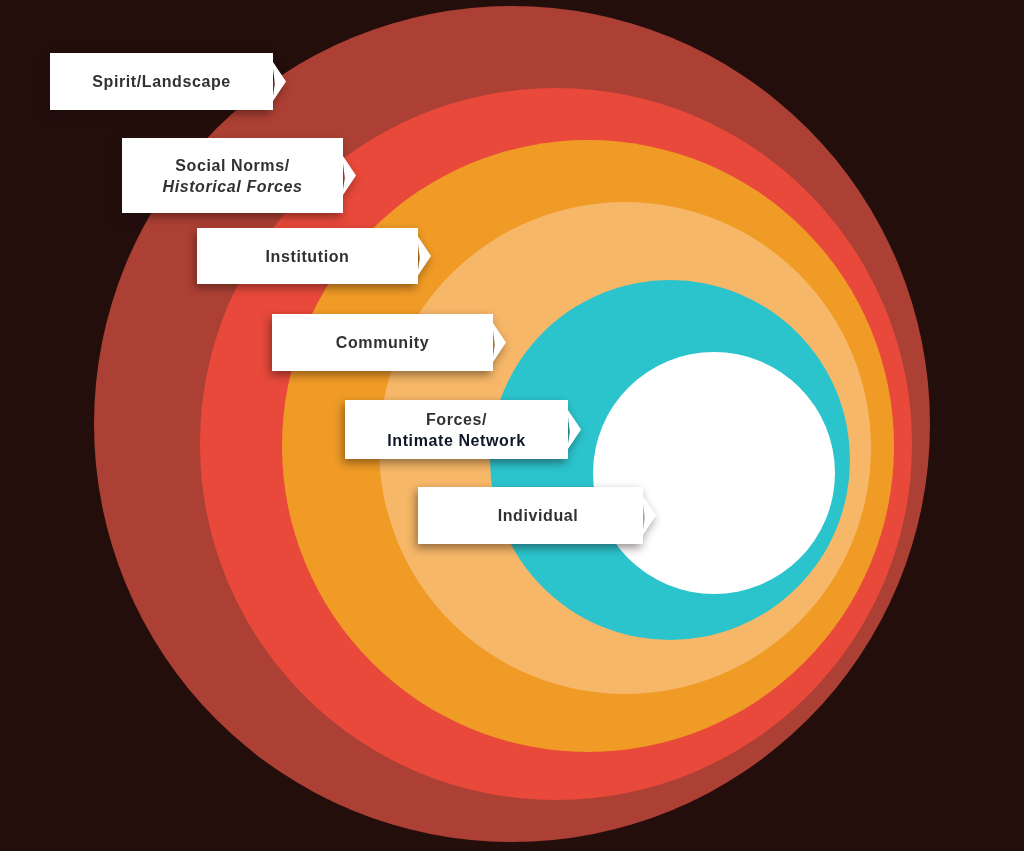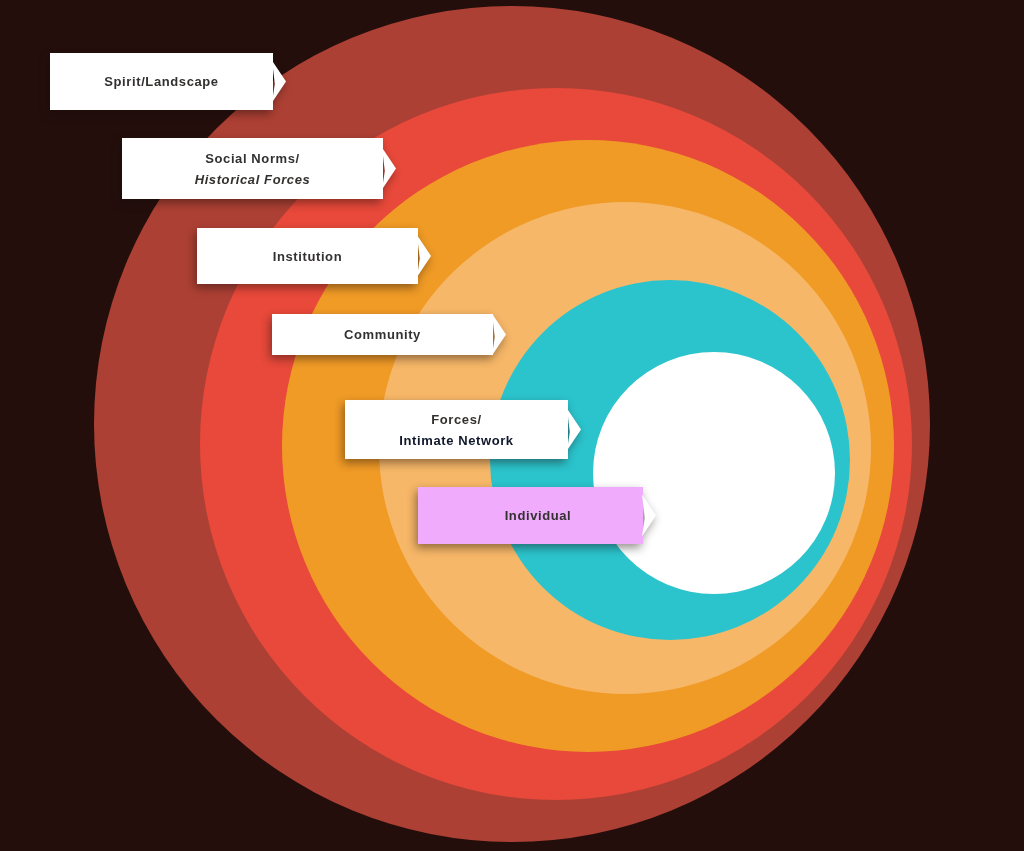--- a/index.html
+++ b/index.html
@@ -27,21 +27,21 @@
     position: absolute;
     inset: 0;
     background: #FFFFFF;
     display: flex;
     flex-direction: column;
     align-items: center;
     justify-content: center;
     text-align: center;
   }
   .callout .line {
-    font-size: 13px;
+    font-size: 16px;
     font-weight: 700;
     letter-spacing: 0.6px;
     line-height: 21px;
     color: #333130;
     white-space: nowrap;
   }
   .callout .pointer {
     position: absolute;
     right: -13px;
     top: 50%;
@@ -64,46 +64,46 @@
       <div class="ring" style="left: 490px; top: 280px; width: 360px; height: 360px; background: rgb(43, 196, 205);"></div>
       <div class="ring" style="left: 593px; top: 352px; width: 242px; height: 242px; background: rgb(255, 255, 255);"></div>
     </div>
   <div id="callouts">
       <div class="callout" style="left: 50px; top: 53px; width: 223px; height: 57px;">
         <div class="box" style="background: rgb(255, 255, 255);">
           <div class="line" style="color: rgb(51, 49, 48);">Spirit/Landscape</div>
         </div>
         <div class="pointer" style="background: rgb(255, 255, 255);"></div>
       </div>
-      <div class="callout" style="left: 122px; top: 138px; width: 221px; height: 61px; padding-left: 40px;">
+      <div class="callout" style="left: 122px; top: 138px; width: 221px; height: 75px;">
         <div class="box" style="background: rgb(255, 255, 255);">
           <div class="line" style="color: rgb(51, 49, 48);">Social Norms/</div>
           <div class="line" style="color: rgb(51, 49, 48); font-style: italic;">Historical Forces</div>
         </div>
         <div class="pointer" style="background: rgb(255, 255, 255);"></div>
       </div>
       <div class="callout" style="left: 197px; top: 228px; width: 221px; height: 56px;">
         <div class="box" style="background: rgb(255, 255, 255);">
           <div class="line" style="color: rgb(51, 49, 48);">Institution</div>
         </div>
         <div class="pointer" style="background: rgb(255, 255, 255);"></div>
       </div>
-      <div class="callout" style="left: 272px; top: 314px; width: 221px; height: 41px;">
+      <div class="callout" style="left: 272px; top: 314px; width: 221px; height: 57px;">
         <div class="box" style="background: rgb(255, 255, 255);">
           <div class="line" style="color: rgb(51, 49, 48);">Community</div>
         </div>
         <div class="pointer" style="background: rgb(255, 255, 255);"></div>
       </div>
       <div class="callout" style="left: 345px; top: 400px; width: 223px; height: 59px;">
         <div class="box" style="background: rgb(255, 255, 255);">
           <div class="line" style="color: rgb(51, 49, 48);">Forces/</div>
           <div class="line" style="color: #0f172a;">Intimate Network</div>
         </div>
         <div class="pointer" style="background: rgb(255, 255, 255);"></div>
       </div>
       <div class="callout" style="left: 418px; top: 487px; width: 225px; height: 57px;">
-        <div class="box" style="background: #f0abfc; padding-left: 15px;">
+        <div class="box" style="background: #ffffff; padding-left: 15px;">
           <div class="line" style="color: rgb(51, 49, 48);">Individual</div>
         </div>
         <div class="pointer" style="background: rgb(255, 255, 255);"></div>
       </div>
     </div>
 </div>
 
 </body></html>

